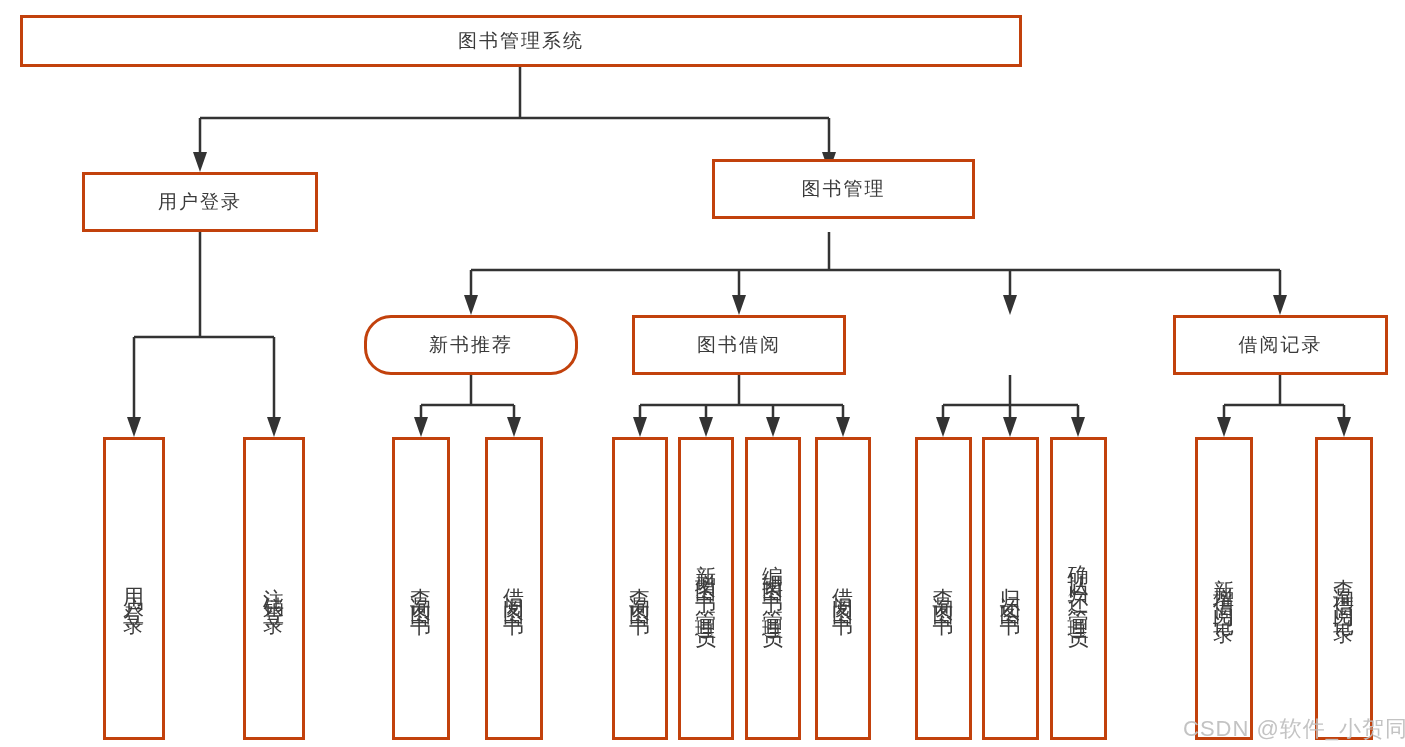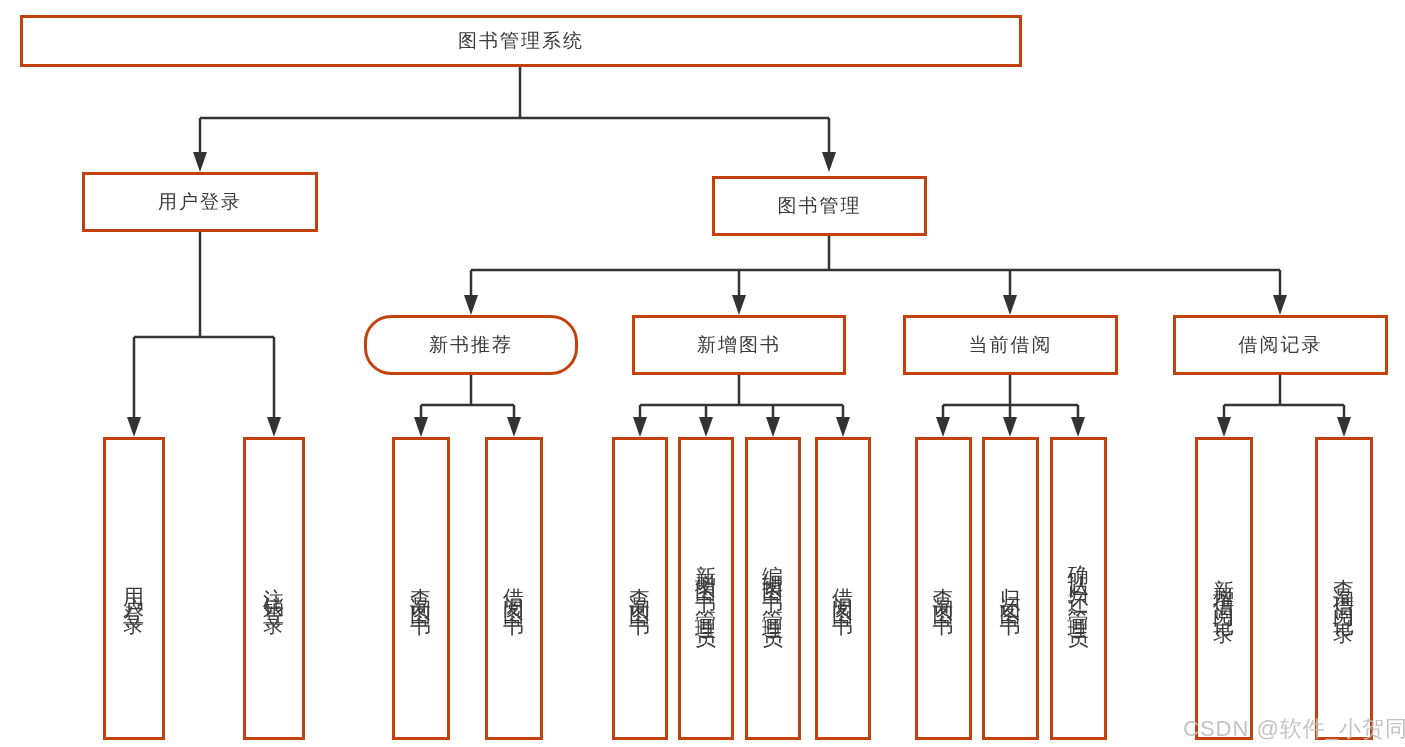--- a/index.html
+++ b/index.html
@@ -95,25 +95,24 @@
       <polygon points="1003,417 1017,417 1010,437"></polygon>
       <polygon points="1071,417 1085,417 1078,437"></polygon>
       <polygon points="1217,417 1231,417 1224,437"></polygon>
       <polygon points="1337,417 1351,417 1344,437"></polygon>
     </g>
   </svg>
 
   <div class="box h" style="left:20px; top:15px; width:1002px; height:52px;">图书管理系统</div>
 
   <div class="box h" style="left:82px; top:172px; width:236px; height:60px;">用户登录</div>
-  <div class="box h" style="left:712px; top:176px; width:215px; height:60px;">图书管理</div>
+  <div class="box h" style="left:712px; top:159px; width:263px; height:60px;">图书管理</div>
 
   <div class="box h" style="left:364px; top:315px; width:214px; height:60px;border-radius:27px;">新书推荐</div>
-  <div class="box h" style="left:632px; top:315px; width:214px; height:60px;">新增图书</div>
-  <div class="box h" style="left:903px; top:315px; width:215px; height:60px;">当前借阅</div>
+  <div class="box h" style="left:632px; top:315px; width:214px; height:60px;">图书借阅</div>
   <div class="box h" style="left:1173px; top:315px; width:215px; height:60px;">借阅记录</div>
 
   <div class="box v" style="left:103px; top:437px; width:62px; height:303px;">用户登录</div>
   <div class="box v" style="left:243px; top:437px; width:62px; height:303px;">注销登录</div>
 
   <div class="box v" style="left:392px; top:437px; width:58px; height:303px;">查询图书</div>
   <div class="box v" style="left:485px; top:437px; width:58px; height:303px;">借阅图书</div>
 
   <div class="box v" style="left:612px; top:437px; width:56px; height:303px;">查询图书</div>
   <div class="box v" style="left:678px; top:437px; width:56px; height:303px;">新增图书（管理员）</div>

